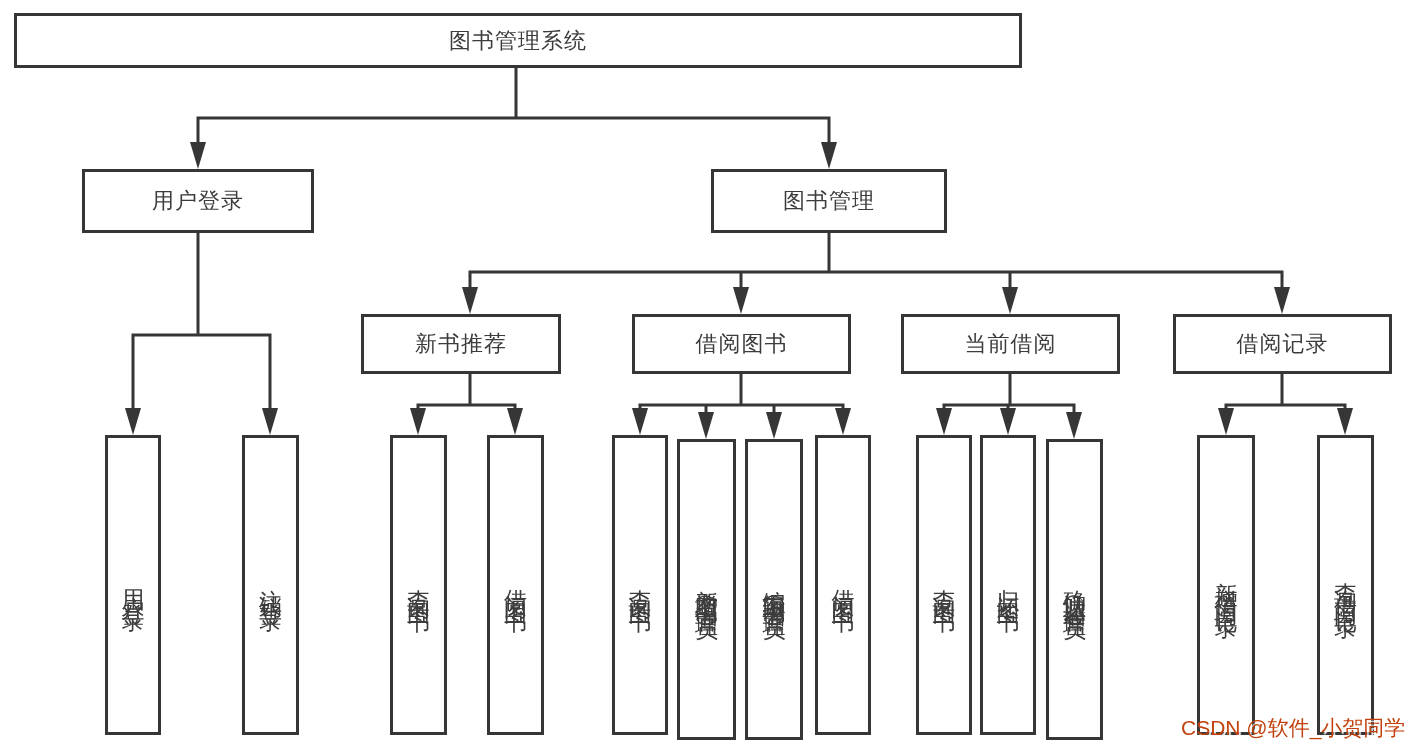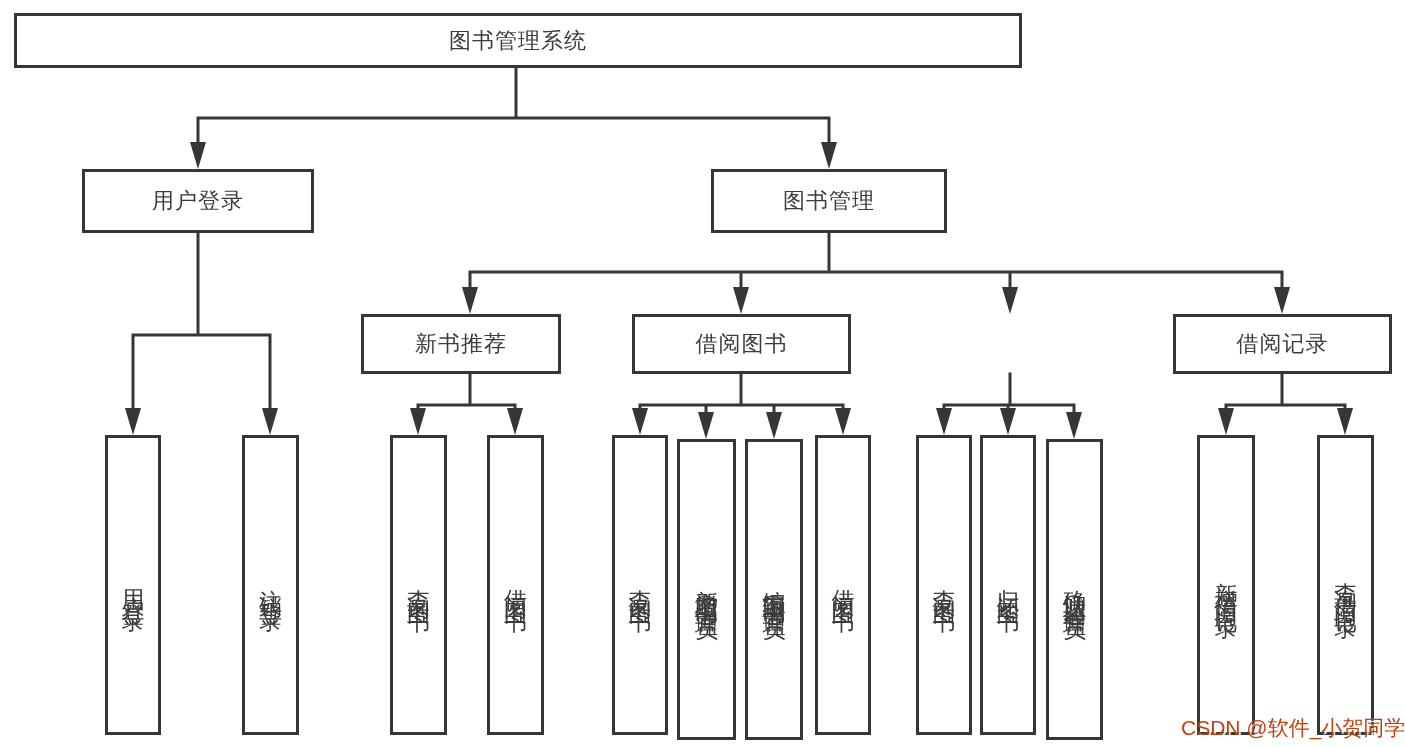--- a/index.html
+++ b/index.html
@@ -113,20 +113,23 @@
   <div class="node node-h" style="left:711px; top:169px; width:236px; height:64px;">
     <span>图书管理</span>
   </div>
 
   <div class="node node-h" style="left:361px; top:314px; width:200px; height:60px;">
     <span>新书推荐</span>
   </div>
   <div class="node node-h" style="left:632px; top:314px; width:219px; height:60px;">
     <span>借阅图书</span>
   </div>
+  <div class="node node-h" style="left:901px; top:314px; width:219px; height:60px;">
+    <span>当前借阅</span>
+  </div>
   <div class="node node-h" style="left:1173px; top:314px; width:219px; height:60px;font-family:Liberation Serif, serif;">
     <span>借阅记录</span>
   </div>
 
   <div class="node node-v" style="left:105px; width:56px;">
     <span class="vlabel">用户登录</span>
   </div>
   <div class="node node-v" style="left:242px; width:57px;">
     <span class="vlabel">注销登录</span>
   </div>

